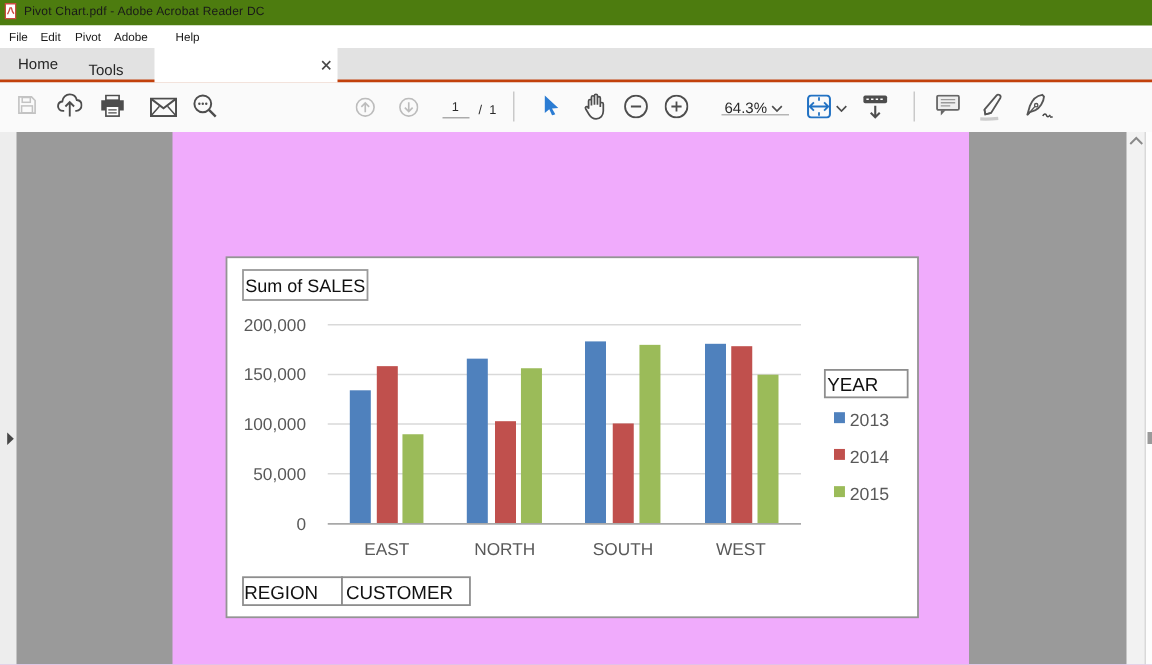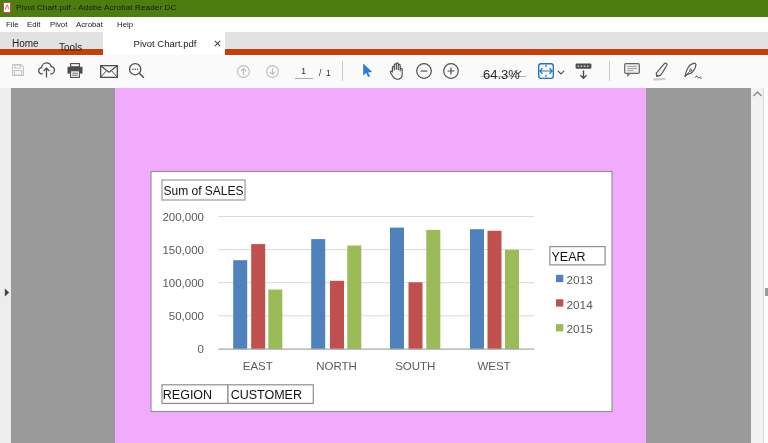--- a/index.html
+++ b/index.html
@@ -12,29 +12,28 @@
     <path d="M0.5 0.5 H7.5 V10.5 H0.5 Z" fill="#fff" stroke="#cc4b42" stroke-width="1"></path>
     <path d="M2 7.5 C2.7 6.2 3.3 4.8 3.7 3.2 L4.6 3.2 C4.9 4.9 5.5 6.3 6.3 7.2" fill="none" stroke="#cc4b42" stroke-width="0.9"></path>
   </svg>
   <div class="abs" style="left:16px;top:2.5px;font-size:8px;color:#191919;letter-spacing:0.15px">Pivot Chart.pdf - Adobe Acrobat Reader DC</div>
 </div>
 
 <div class="abs" style="left:0;top:17px;width:680px;height:14.5px;background:#fff;font-size:7.8px;color:#191919">
   <span class="abs" style="left:6px;top:3px">File</span>
   <span class="abs" style="left:27px;top:3px">Edit</span>
   <span class="abs" style="left:50px;top:3px">Pivot</span>
-  <span class="abs" style="left:76px;top:3px">Acrobat</span>
+  <span class="abs" style="left:76px;top:3px">Adobe</span>
   <span class="abs" style="left:117px;top:3px">Help</span>
 </div>
 
-<div class="abs" style="left:0;top:31.5px;width:768px;height:23px;background:#e2e2e2;border-bottom:6px solid #c2410c">
+<div class="abs" style="left:0;top:31.5px;width:768px;height:23px;background:#e2e2e2;border-bottom:2px solid #c2410c">
   <div class="abs" style="left:12px;top:6px;font-size:10px;color:#262626">Home</div>
   <div class="abs" style="left:59px;top:10px;font-size:10px;color:#262626">Tools</div>
   <div class="abs" style="left:103px;top:0;width:121.5px;height:23px;background:#fff"></div>
-  <div class="abs" style="left:105px;top:0;width:120px;height:23px;font-size:9.5px;color:#202020;display:flex;align-items:center;justify-content:center">Pivot Chart.pdf</div>
   <svg class="abs" style="left:213.5px;top:39.5px-31.5px" width="0" height="0"></svg>
   <svg class="abs" style="left:214px;top:8.5px" width="7" height="7" viewBox="0 0 7 7">
     <path d="M0.8 0.8 L6.2 6.2 M6.2 0.8 L0.8 6.2" stroke="#4a4a4a" stroke-width="1.1"></path>
   </svg>
 </div>
 
 <div class="abs" style="left:0;top:54.5px;width:768px;height:33.5px;background:#fafafa">
 
   <svg class="abs" style="left:12px;top:64px-54.5px" width="0" height="0"></svg>
 </div>
@@ -99,21 +98,21 @@
     <circle cx="8" cy="8" r="7.3" fill="none" stroke="#4d4d4d" stroke-width="1.2"></circle>
     <path d="M4.6 8 H11.4" stroke="#4d4d4d" stroke-width="1.2"></path>
   </svg>
 
   <svg class="abs" style="left:442.5px;top:63px" width="16" height="16" viewBox="0 0 16 16">
     <circle cx="8" cy="8" r="7.3" fill="none" stroke="#4d4d4d" stroke-width="1.2"></circle>
     <path d="M4.6 8 H11.4 M8 4.6 V11.4" stroke="#4d4d4d" stroke-width="1.2"></path>
   </svg>
 
   <div class="abs" style="left:481px;top:63px;width:45px;height:14px;border-bottom:1px solid #b5b5b5"></div>
-  <div class="abs" style="left:483px;top:67px;font-size:13px;color:#2a2a2a">64.3%</div>
+  <div class="abs" style="left:483px;top:67px;font-size:10px;color:#2a2a2a">64.3%</div>
   <svg class="abs" style="left:513.5px;top:70px" width="8" height="5" viewBox="0 0 8 5">
       <path d="M0.8 0.8 L4 4 L7.2 0.8" fill="none" stroke="#4d4d4d" stroke-width="1.1"></path>
     </svg>
 
   <svg class="abs" style="left:537.5px;top:62.5px" width="16" height="16" viewBox="0 0 16 16">
     <rect x="0.7" y="0.7" width="14.6" height="14.6" rx="2.2" fill="none" stroke="#2272c3" stroke-width="1.35"></rect>
     <path d="M1.8 8 H14.2 M4.6 5.2 L1.8 8 L4.6 10.8 M11.4 5.2 L14.2 8 L11.4 10.8" fill="none" stroke="#2272c3" stroke-width="1.2"></path>
     <path d="M8 1.8 V4.2 M8 11.8 V14.2" stroke="#2272c3" stroke-width="1.2"></path>
   </svg>
   <svg class="abs" style="left:556.5px;top:70px" width="8" height="5" viewBox="0 0 8 5">

